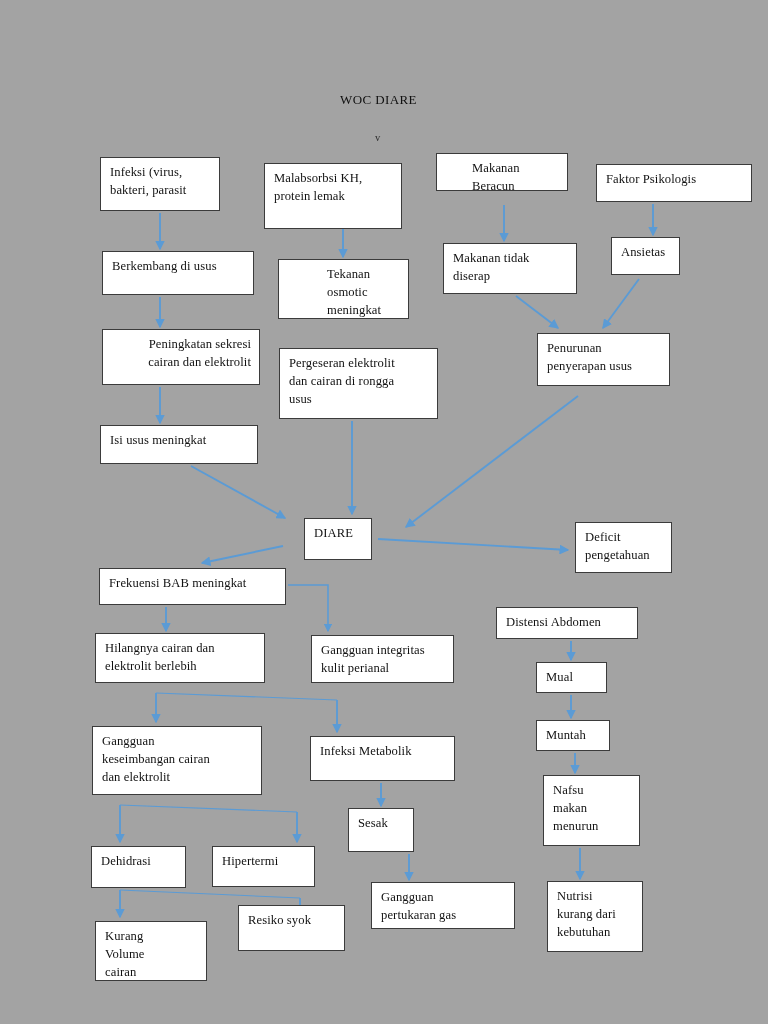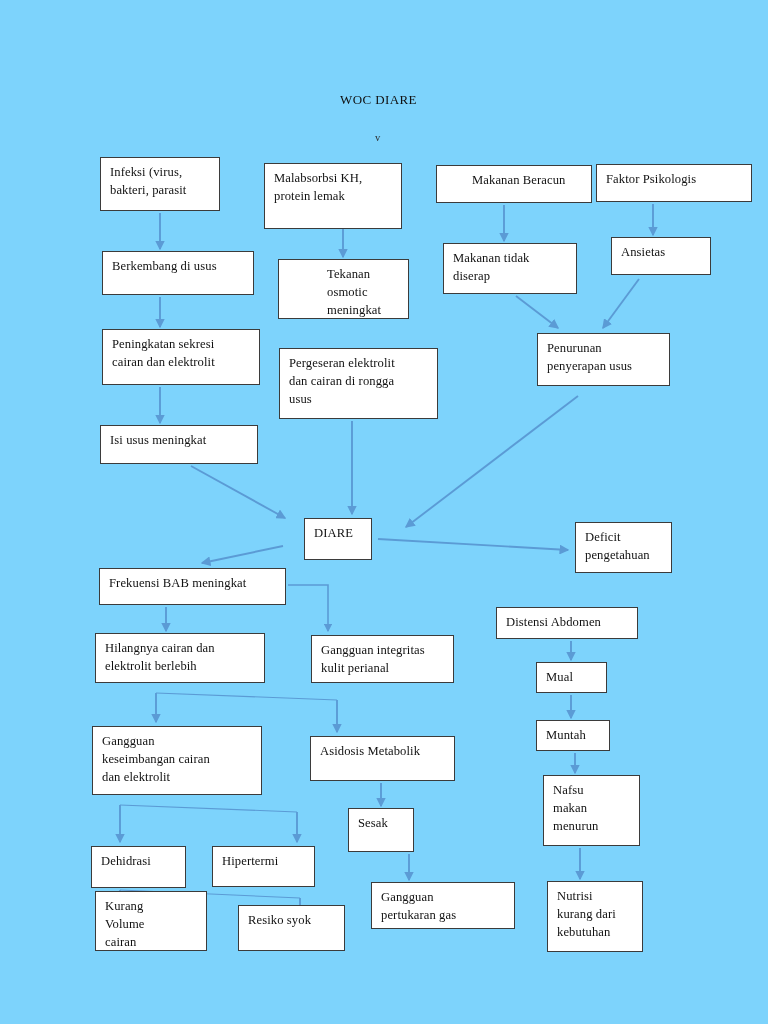--- a/index.html
+++ b/index.html
@@ -9,21 +9,21 @@
     background: #ffffff;
   }
   body {
     font-family: "Liberation Serif", "DejaVu Serif", serif;
     color: #111111;
   }
   #canvas {
     position: relative;
     width: 768px;
     height: 1024px;
-    background: #7dd3fc;
+    background: #a3a3a3;
     overflow: hidden;
   }
   #arrow-layer {
     position: absolute;
     left: 0;
     top: 0;
     width: 768px;
     height: 1024px;
     pointer-events: none;
     z-index: 1;
@@ -123,29 +123,29 @@
       <line x1="120" y1="890" x2="120" y2="917" stroke-width="1.9" marker-end="url(#ah)"></line>
       <line x1="300" y1="898" x2="300" y2="921" stroke-width="1.9" marker-end="url(#ah)"></line>
     </g>
   </svg>
 
   <div id="node-host">
       <div class="node" style="left: 100px; top: 157px; width: 120px; height: 54px;">Infeksi (virus,
 bakteri, parasit</div>
       <div class="node" style="left: 264px; top: 163px; width: 138px; height: 66px;">Malabsorbsi KH,
 protein lemak</div>
-      <div class="node" style="left: 436px; top: 165px; width: 156px; height: 38px; padding-left: 35px;">Makanan Beracun</div>
+      <div class="node" style="left: 436px; top: 153px; width: 132px; height: 38px; padding-left: 35px;">Makanan Beracun</div>
       <div class="node" style="left: 596px; top: 164px; width: 156px; height: 38px;">Faktor Psikologis</div>
       <div class="node" style="left: 102px; top: 251px; width: 152px; height: 44px;">Berkembang di usus</div>
       <div class="node" style="left: 278px; top: 259px; width: 131px; height: 60px; padding-left: 48px;">Tekanan osmotic
 meningkat</div>
       <div class="node" style="left: 443px; top: 243px; width: 134px; height: 51px;">Makanan tidak
 diserap</div>
-      <div class="node" style="left: 611px; top: 237px; width: 100px; height: 38px;">Ansietas</div>
-      <div class="node" style="left: 102px; top: 329px; width: 158px; height: 56px;">Peningkatan sekresi
+      <div class="node" style="left: 611px; top: 237px; width: 69px; height: 38px;">Ansietas</div>
+      <div class="node" style="left: 102px; top: 329px; width: 158px; height: 56px; text-align: right;">Peningkatan sekresi
 cairan dan elektrolit</div>
       <div class="node" style="left: 279px; top: 348px; width: 159px; height: 71px;">Pergeseran elektrolit
 dan cairan di rongga
 usus</div>
       <div class="node" style="left: 537px; top: 333px; width: 133px; height: 53px;">Penurunan
 penyerapan usus</div>
       <div class="node" style="left: 100px; top: 425px; width: 158px; height: 39px;">Isi usus meningkat</div>
       <div class="node" style="left: 304px; top: 518px; width: 68px; height: 42px;">DIARE</div>
       <div class="node" style="left: 575px; top: 522px; width: 97px; height: 51px;">Deficit
 pengetahuan</div>
@@ -153,31 +153,31 @@
       <div class="node" style="left: 496px; top: 607px; width: 142px; height: 32px;">Distensi Abdomen</div>
       <div class="node" style="left: 95px; top: 633px; width: 170px; height: 50px;">Hilangnya cairan dan
 elektrolit berlebih</div>
       <div class="node" style="left: 311px; top: 635px; width: 143px; height: 48px;">Gangguan integritas
 kulit perianal</div>
       <div class="node" style="left: 536px; top: 662px; width: 71px; height: 31px;">Mual</div>
       <div class="node" style="left: 536px; top: 720px; width: 74px; height: 31px;">Muntah</div>
       <div class="node" style="left: 92px; top: 726px; width: 170px; height: 69px;">Gangguan
 keseimbangan cairan
 dan elektrolit</div>
-      <div class="node" style="left: 310px; top: 736px; width: 145px; height: 45px;">Asidosis Metabolik</div>
+      <div class="node" style="left: 310px; top: 736px; width: 145px; height: 45px;">Infeksi Metabolik</div>
       <div class="node" style="left: 543px; top: 775px; width: 97px; height: 71px;">Nafsu
 makan
 menurun</div>
       <div class="node" style="left: 348px; top: 808px; width: 66px; height: 44px;">Sesak</div>
       <div class="node" style="left: 91px; top: 846px; width: 95px; height: 42px;">Dehidrasi</div>
       <div class="node" style="left: 212px; top: 846px; width: 103px; height: 41px;">Hipertermi</div>
       <div class="node" style="left: 371px; top: 882px; width: 144px; height: 47px;">Gangguan
 pertukaran gas</div>
       <div class="node" style="left: 547px; top: 881px; width: 96px; height: 71px;">Nutrisi
 kurang dari
 kebutuhan</div>
-      <div class="node" style="left: 95px; top: 891px; width: 112px; height: 60px;">Kurang
+      <div class="node" style="left: 95px; top: 921px; width: 112px; height: 60px;">Kurang
 Volume
 cairan</div>
       <div class="node" style="left: 238px; top: 905px; width: 107px; height: 46px;">Resiko syok</div>
     </div>
 
 </div>
 
 </body></html>

